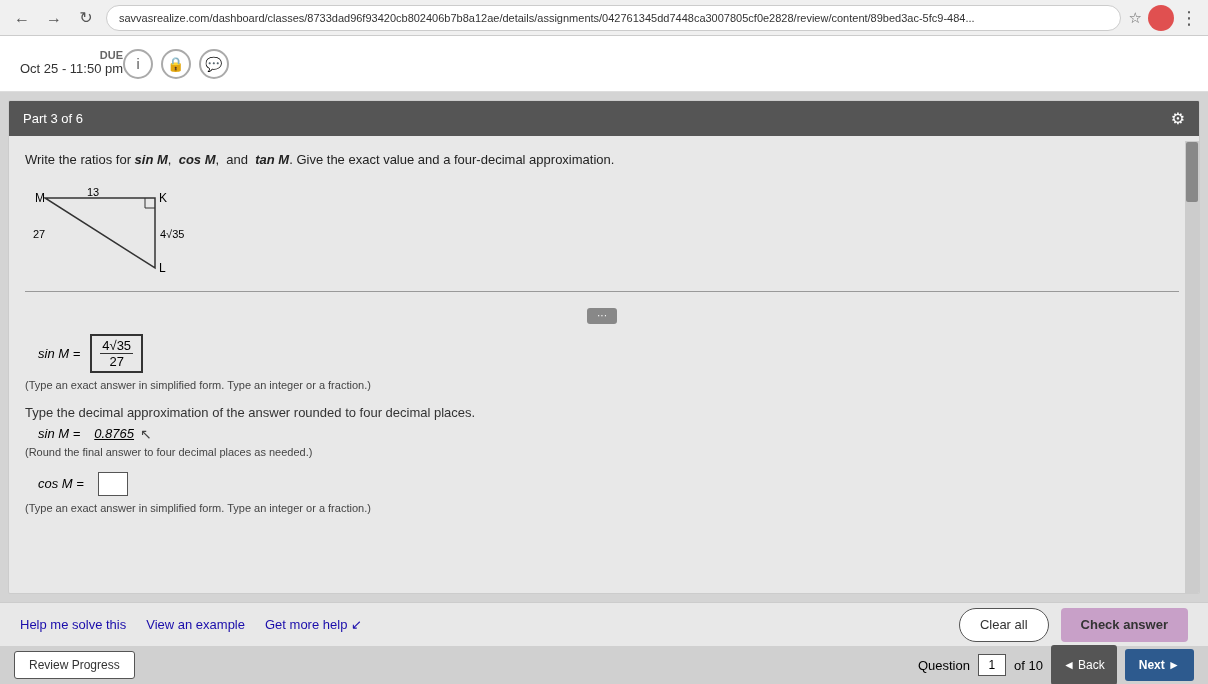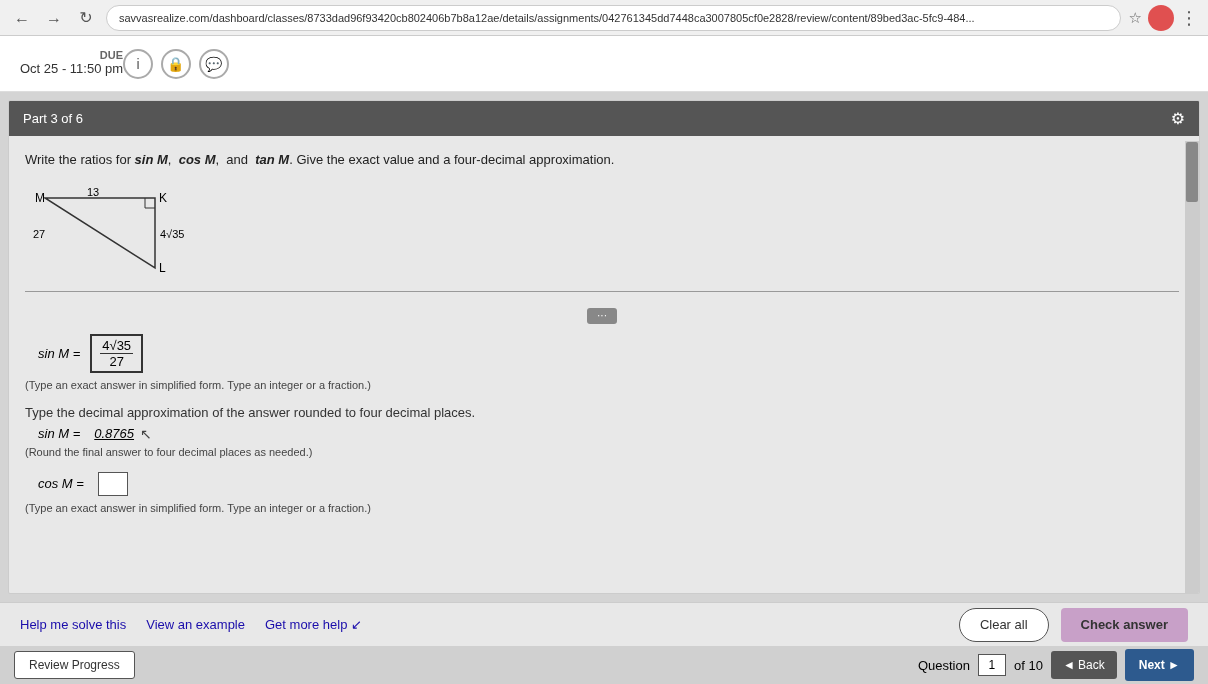--- a/index.html
+++ b/index.html
@@ -321,21 +321,21 @@
       border: 1px solid #555;
       background: white;
       text-align: center;
       font-size: 12px;
       display: flex;
       align-items: center;
       justify-content: center;
     }
 
     .back-btn {
-      height: 28px;
+      height: 40px;
       padding: 0 12px;
       border: none;
       background: #555;
       color: white;
       border-radius: 3px;
       font-size: 12px;
       cursor: pointer;
       display: flex;
       align-items: center;
       gap: 4px;

